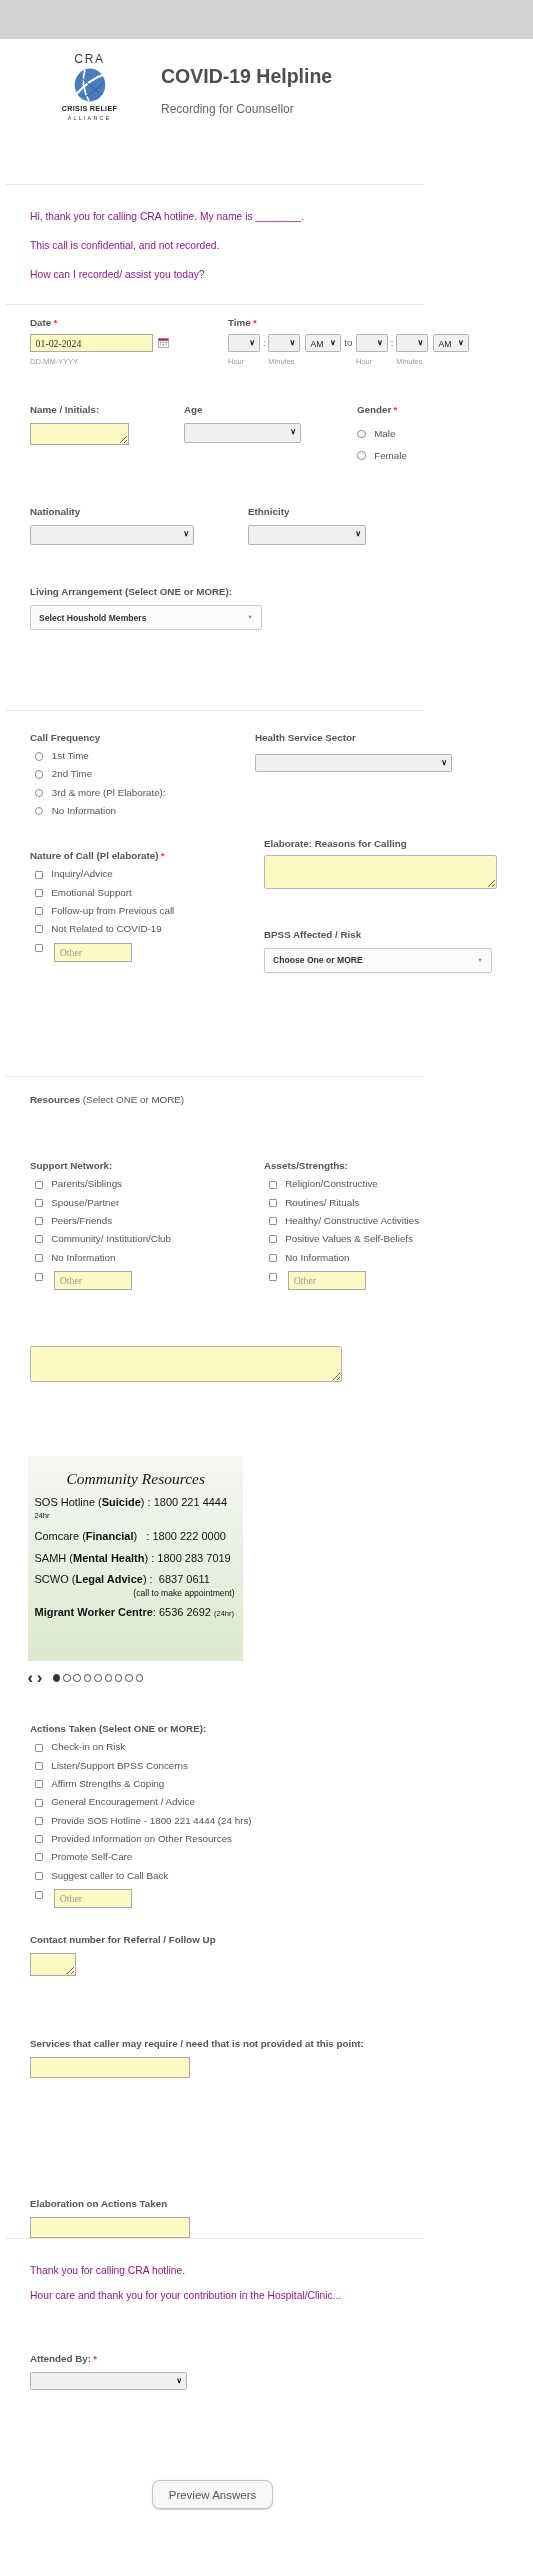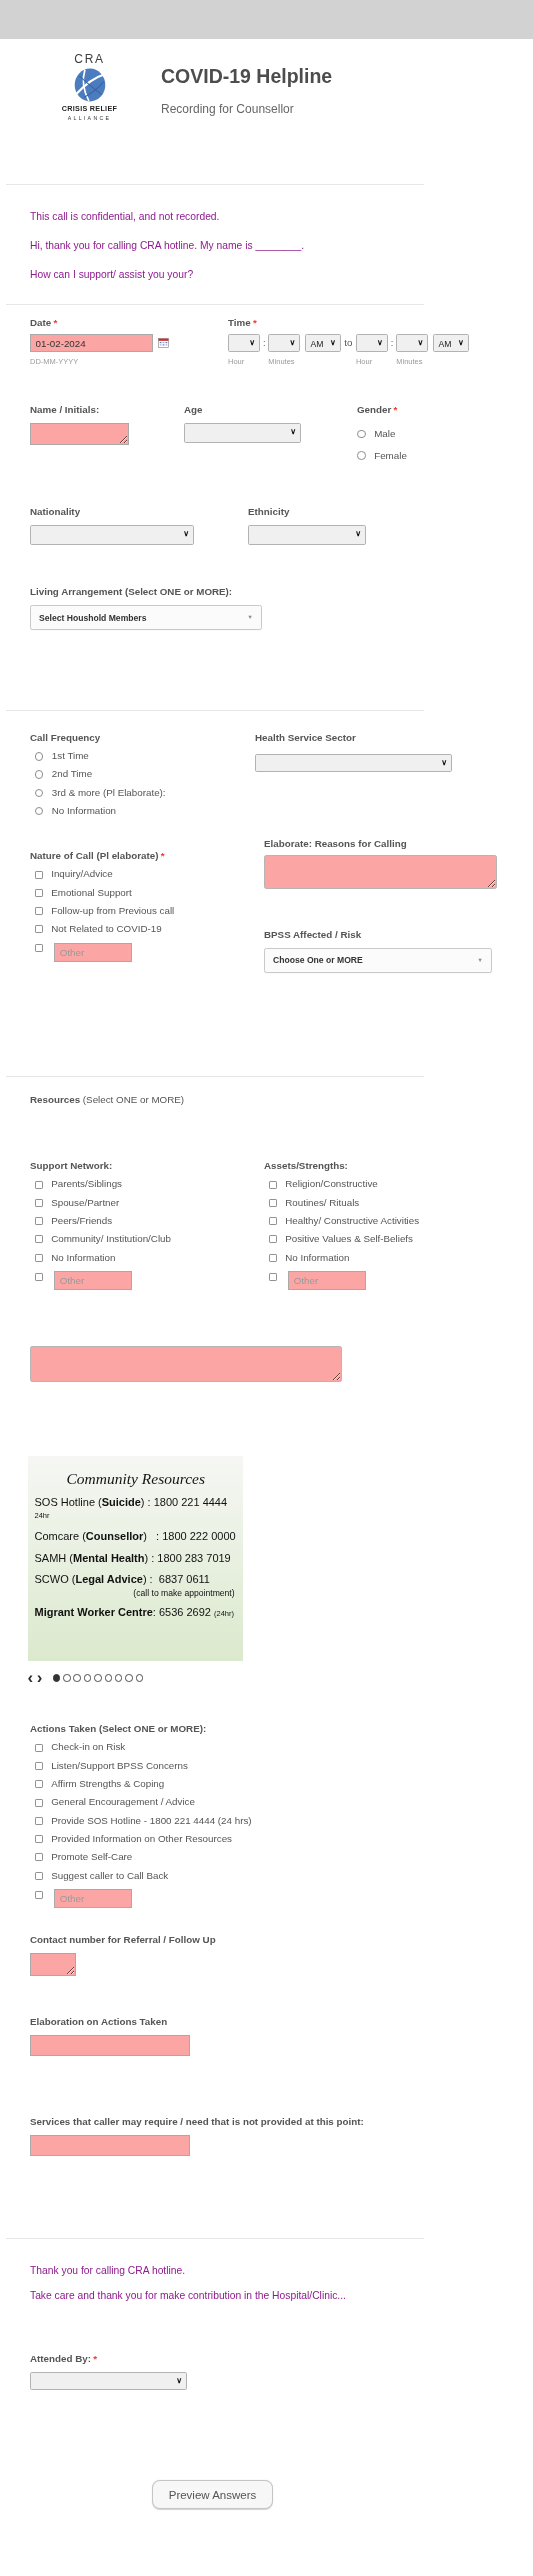--- a/index.html
+++ b/index.html
@@ -30,22 +30,22 @@
   .req { color: var(--red, #f03a2a); font-weight: 700; margin-left: 2.3px; }
   .sub { font-size: 7.5px; color: #9a9a9a; }
   .nselect { position: relative; display: inline-block; height: 18px; background: #f0f0f0;
              border: 0.6px solid #b2b2b2; border-radius: 1.7px; vertical-align: top; }
   .nselect .selval { position: absolute; left: 4.6px; top: 3.4px; font-size: 8.6px; color: #222; }
   .nselect .chev { position: absolute; right: 4px; top: 2.9px; font-size: 8px; font-weight: 700; color: #111; }
   .jdrop { position: relative; height: 25px; background: #fbfbfb; border: 0.6px solid #c9c9c9;
            border-radius: 2.3px; box-shadow: 0 0.6px 0.6px rgba(0,0,0,.04); }
   .jdrop .selval { position: absolute; left: 8px; top: 6.3px; font-size: 8.6px; font-weight: 700; color: #333; }
   .jdrop .tri { position: absolute; right: 8px; top: 8px; font-size: 5.7px; color: #8a8a8a; }
-  input[type=text], textarea { font-family: Liberation Sans, sans-serif; font-size: 9.8px; color: #333;
-           border: 0.6px solid #a9a9a9; background: #fca5a5; padding: 2.3px 4.6px; outline: none; }
+  input[type=text], textarea { font-family: Liberation Serif, serif; font-size: 9.8px; color: #333;
+           border: 0.6px solid #a9a9a9; background: #fef9c3; padding: 2.3px 4.6px; outline: none; }
   .cb { display: inline-block; width: 8px; height: 8px; border: 0.6px solid #919191; border-radius: 1.1px;
         background: #fff; flex: 0 0 8px; }
   .rd { display: inline-block; width: 8.6px; height: 8.6px; border: 0.6px solid #8d8d8d; border-radius: 50%;
         background: #fff; flex: 0 0 8.6px; }
   .optrow { display: flex; align-items: center; gap: 8.6px; margin-bottom: 8px; }
   .optrow .opt { font-size: 9.8px; color: #555; line-height: 10.3px; }
   .otherrow { display: flex; align-items: flex-start; gap: 11.5px; margin-top: 1.1px; }
   .otherrow .cb { margin-top: 1.7px; }
   .other-input { width: 78px; height: 19px; border: 0.6px solid #b9b9b9; }
   .other-input::placeholder { color: #9a9a9a; }
@@ -162,23 +162,23 @@
       <div class="logo-line2">ALLIANCE</div>
     </div>
     <div class="titles">
       <div class="form-title">COVID-19 Helpline</div>
       <div class="form-subtitle">Recording for Counsellor</div>
     </div>
   </div>
   <div class="divider"></div>
 
   <div class="intro">
+    <p>Hi, thank you for calling CRA hotline. My name is ________.</p>
     <p>This call is confidential, and not recorded.</p>
-    <p>Hi, thank you for calling CRA hotline. My name is ________.</p>
-    <p>How can I support/ assist you your?</p>
+    <p>How can I recorded/ assist you today?</p>
   </div>
   <div class="divider"></div>
 
   <div class="dt-sec">
     <div class="date-col">
       <div class="flabel"><span>Date</span><span class="req">*</span></div>
       <div class="date-wrap">
         <input type="text" class="date-input" value="01-02-2024" style="">
         <svg width="11" height="9.8" viewBox="0 0 19 17" style="cursor:pointer">
           <rect x="0.5" y="0.5" width="18" height="16" fill="#fff" stroke="#777"></rect>
@@ -418,21 +418,21 @@
     </div>
   </div>
 
   <div class="sec details-sec">
     <textarea class="details-ta" style=""></textarea>
   </div>
 
   <div class="cr-card">
     <div class="cr-title">Community Resources</div>
     <div class="cr-line"><span>SOS Hotline (</span><span class="b">Suicide</span><span>) : 1800 221 4444 </span><span class="small">24hr</span></div>
-    <div class="cr-line"><span>Comcare (</span><span class="b">Counsellor</span><span>)   : 1800 222 0000</span></div>
+    <div class="cr-line"><span>Comcare (</span><span class="b">Financial</span><span>)   : 1800 222 0000</span></div>
     <div class="cr-line"><span>SAMH (</span><span class="b">Mental Health</span><span>) : 1800 283 7019</span></div>
     <div class="cr-line"><span>SCWO (</span><span class="b">Legal Advice</span><span>) :  6837 0611</span></div>
     <div class="cr-note">(call to make appointment)</div>
     <div class="cr-line"><span class="b">Migrant Worker Centre</span><span>: 6536 2692 </span><span class="small">(24hr)</span></div>
   </div>
   <div class="carousel">
     <span class="car-arrow">‹</span>
     <span class="car-arrow">›</span>
     <span class="dots">
         <span class="dot active"></span>
@@ -487,34 +487,34 @@
           <input type="text" class="other-input" placeholder="Other" style="">
         </li>
     </ul>
   </div>
 
   <div class="sec contact-sec">
     <div class="flabel">Contact number for Referral / Follow Up</div>
     <textarea class="contact-ta" style=""></textarea>
   </div>
 
+  <div class="sec services-sec">
+    <div class="flabel">Services that caller may require / need that is not provided at this point:</div>
+    <input type="text" class="line-input" style="">
+  </div>
+
   <div class="sec elab2-sec">
     <div class="flabel">Elaboration on Actions Taken</div>
     <input type="text" class="line-input" style="">
   </div>
-
-  <div class="sec services-sec">
-    <div class="flabel">Services that caller may require / need that is not provided at this point:</div>
-    <input type="text" class="line-input" style="">
-  </div>
   <div class="divider"></div>
 
   <div class="closing">
     <p>Thank you for calling CRA hotline.</p>
-    <p>Take care and thank you for make contribution in the Hospital/Clinic...</p>
+    <p>Hour care and thank you for your contribution in the Hospital/Clinic...</p>
   </div>
 
   <div class="sec attended-sec">
     <div class="flabel"><span>Attended By:</span><span class="req">*</span></div>
     <span class="nselect att-sel"><span class="selval"></span><span class="chev">∨</span></span>
   </div>
 
   <div class="submit-row">
     <button class="submit-btn">Preview Answers</button>
   </div>

